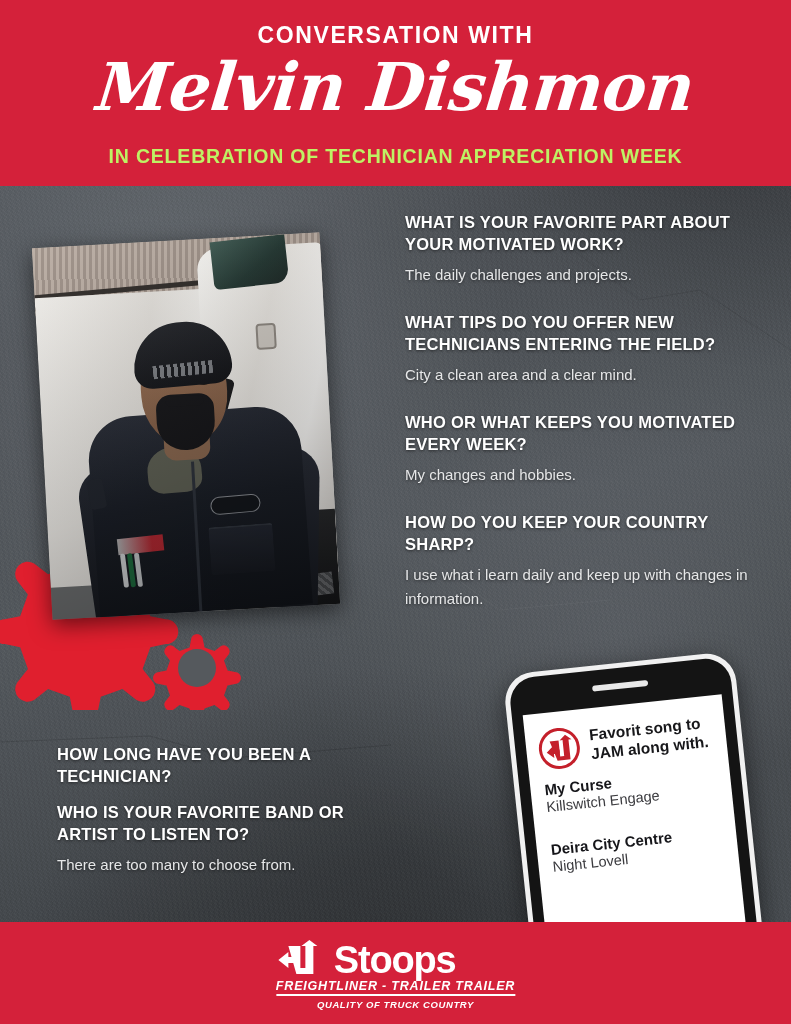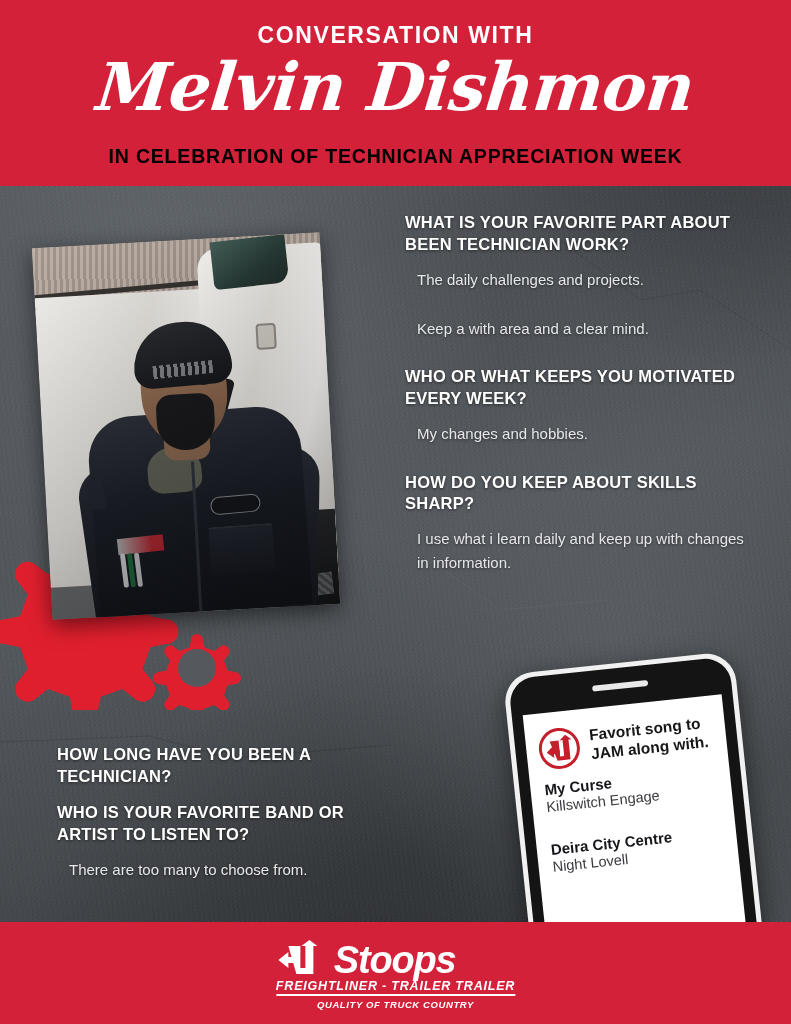--- a/index.html
+++ b/index.html
@@ -67,21 +67,21 @@
     font-family: "DejaVu Serif", serif;
     font-style: italic;
     font-weight: bold;
     font-size: 66px;
     letter-spacing: -0.5px;
     transform: skewX(-6deg);
   }
   .header-sub {
     position: absolute;
     top: 145px; left: 0; right: 0;
-    color: #000000;
+    color: #bef264;
     font-size: 19.5px;
     font-weight: bold;
     letter-spacing: 0.8px;
   }
 
   
   .gears {
     position: absolute;
     left: 0; top: 470px;
     width: 300px; height: 240px;
@@ -261,21 +261,21 @@
     letter-spacing: 0.25px;
     text-shadow: 0 1px 3px rgba(0,0,0,0.55);
     margin: 0 0 7px 0;
   }
   .qa-a {
     color: #e6e7e8;
     font-size: 15px;
     font-weight: normal;
     line-height: 1.55;
     text-shadow: 0 1px 3px rgba(0,0,0,0.5);
-    margin: 12px;
+    margin: 0;
   }
 
   
   .phone {
     position: absolute;
     left: 519px; top: 662px;
     width: 232px; height: 330px;
     transform: rotate(-6deg);
     z-index: 5;
   }
@@ -338,21 +338,20 @@
     position: absolute;
     left: 50%; top: 16px;
     transform: translateX(-50%);
     text-align: center;
     color: #ffffff;
   }
   .fl-row { display: flex; align-items: flex-end; gap: 6px; }
   .fl-word {
     font-size: 38px;
     font-weight: bold;
-    font-style: italic;
     letter-spacing: -1.2px;
     line-height: 0.95;
   }
   .fl-sub1 {
     font-size: 12.5px;
     font-weight: bold;
     font-style: italic;
     letter-spacing: 0.8px;
     border-bottom: 2px solid #ffffff;
     padding-bottom: 1px;
@@ -430,32 +429,33 @@
   </div>
 
   <div class="header">
     <div class="header-kicker">CONVERSATION WITH</div>
     <div class="header-name">Melvin Dishmon</div>
     <div class="header-sub">IN CELEBRATION OF TECHNICIAN APPRECIATION WEEK</div>
   </div>
 
   <div class="qa-right">
     <div class="qa-block">
-      <p class="qa-q">WHAT IS YOUR FAVORITE PART ABOUT BEEN TECHNICIAN WORK?</p>
+      <p class="qa-q">WHAT IS YOUR FAVORITE PART ABOUT YOUR MOTIVATED WORK?</p>
       <p class="qa-a">The daily challenges and projects.</p>
     </div>
     <div class="qa-block">
-      <p class="qa-a">Keep a with area and a clear mind.</p>
+      <p class="qa-q">WHAT TIPS DO YOU OFFER NEW TECHNICIANS ENTERING THE FIELD?</p>
+      <p class="qa-a">City a clean area and a clear mind.</p>
     </div>
     <div class="qa-block">
       <p class="qa-q">WHO OR WHAT KEEPS YOU MOTIVATED EVERY WEEK?</p>
       <p class="qa-a">My changes and hobbies.</p>
     </div>
     <div class="qa-block">
-      <p class="qa-q">HOW DO YOU KEEP ABOUT SKILLS SHARP?</p>
+      <p class="qa-q">HOW DO YOU KEEP YOUR COUNTRY SHARP?</p>
       <p class="qa-a">I use what i learn daily and keep up with changes in information.</p>
     </div>
   </div>
 
   <div class="qa-left">
     <div class="qa-block">
       <p class="qa-q">HOW LONG HAVE YOU BEEN A TECHNICIAN?</p>
     </div>
     <div class="qa-block">
       <p class="qa-q">WHO IS YOUR FAVORITE BAND OR ARTIST TO LISTEN TO?</p>

